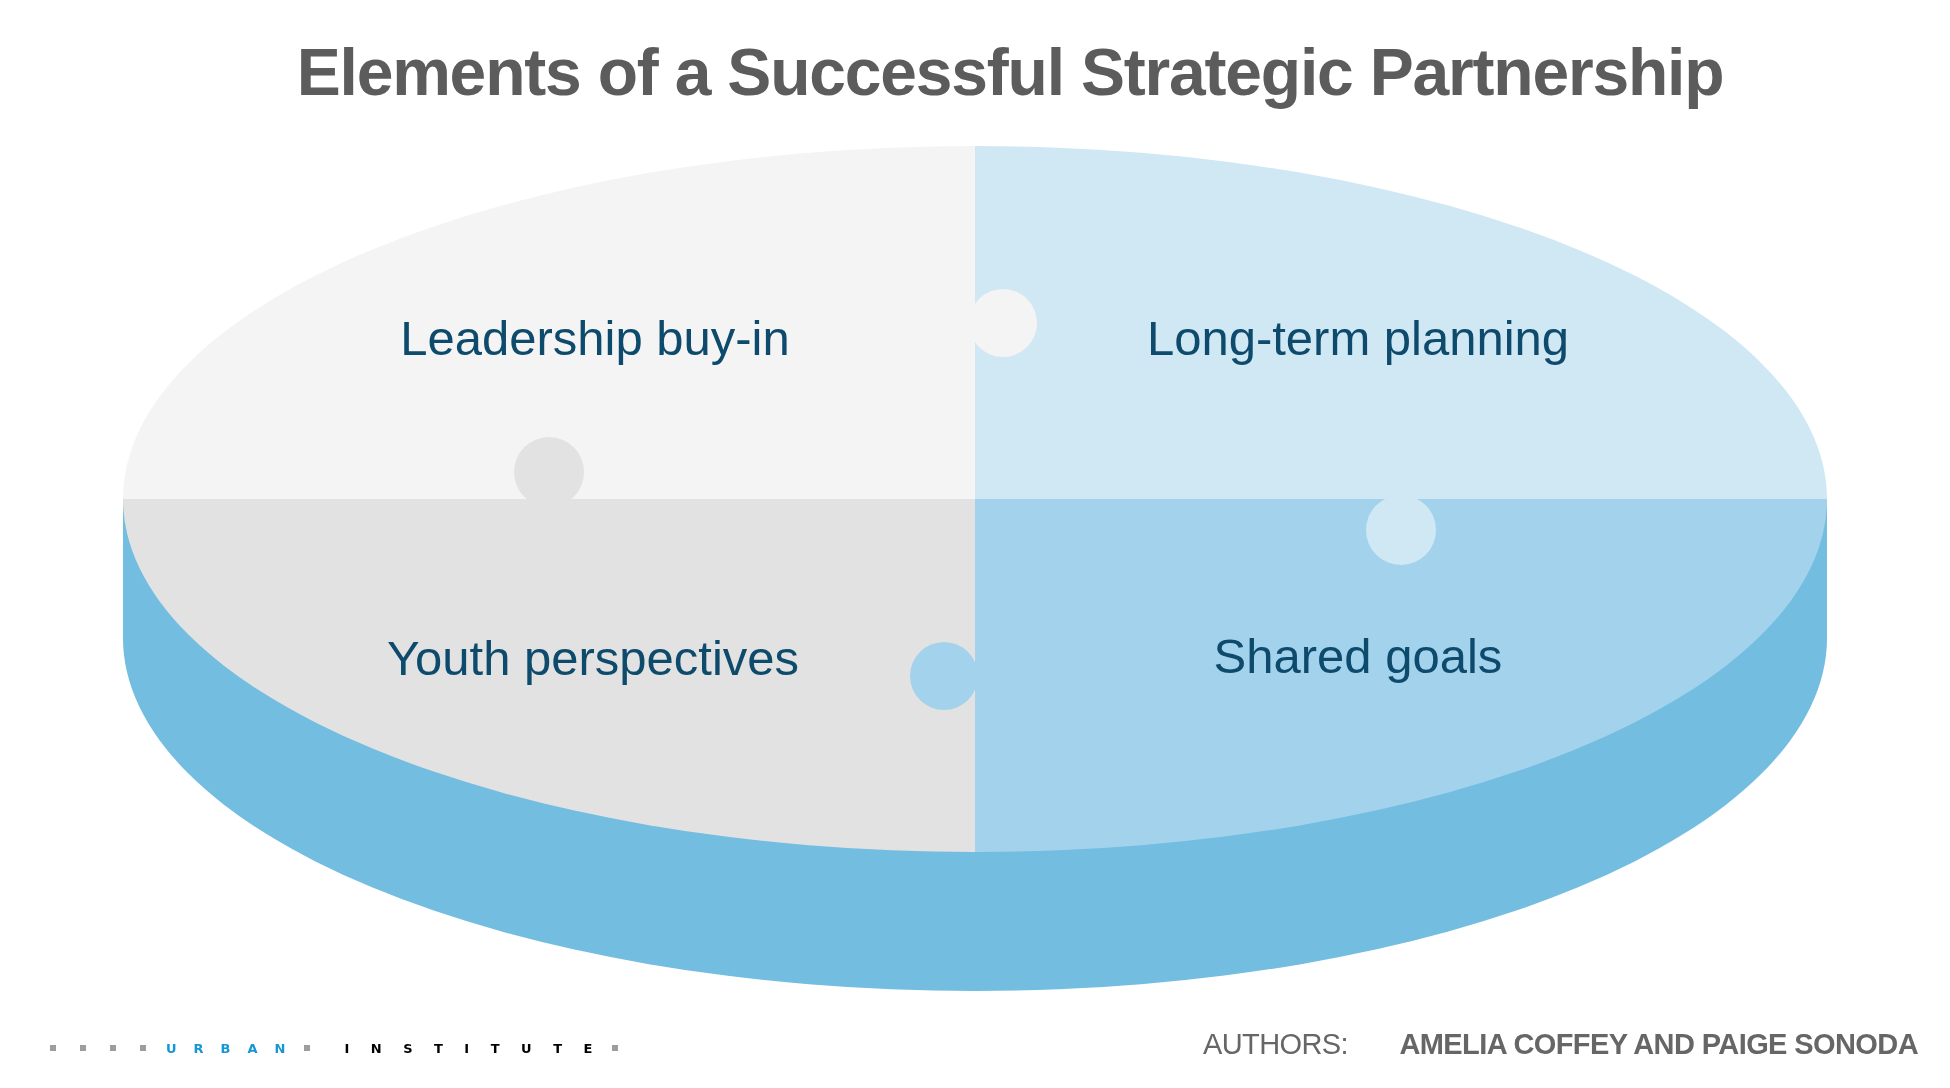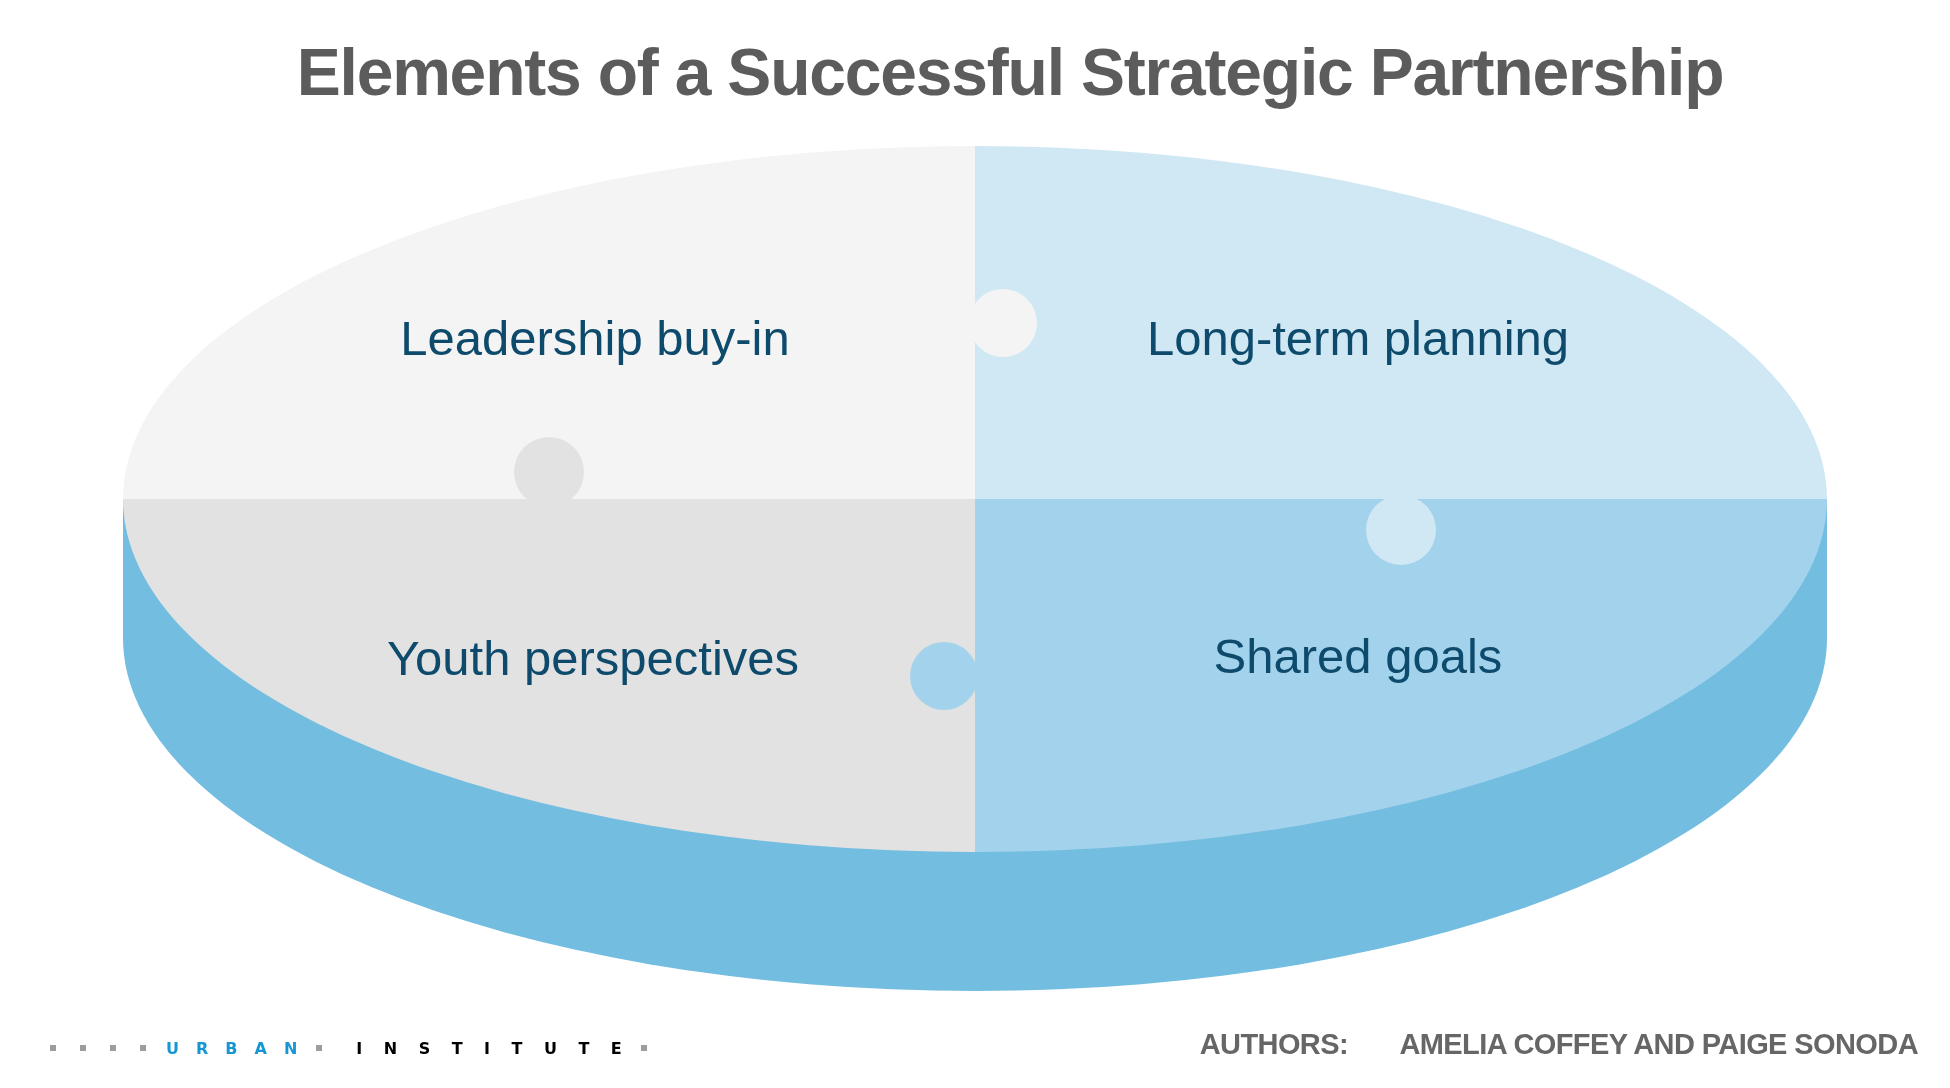--- a/index.html
+++ b/index.html
@@ -1,27 +1,27 @@
 <!DOCTYPE html>
 <html><head>
 <meta charset="utf-8">
 <style>
   html, body { margin: 0; padding: 0; background: #ffffff; }
   body { width: 1950px; height: 1088px; position: relative; overflow: hidden; font-family: "Liberation Sans", "DejaVu Sans", sans-serif; }
   .title { position: absolute; left: 0; top: 34px; width: 2020px; text-align: center; font-size: 66px; font-weight: bold; color: #5c5c5c; letter-spacing: -1.2px; margin: 0; }
   svg.diagram { position: absolute; left: 0; top: 0; }
   .quad-label { font-family: "Liberation Sans", "DejaVu Sans", sans-serif; font-size: 49px; fill: #0d4a6b; }
-  .footer-logo { position: absolute; left: 50px; top: 1036px; height: 24px; display: flex; align-items: center; font-family: "DejaVu Sans", "Liberation Sans", sans-serif; font-weight: bold; font-size: 16px; }
+  .footer-logo { position: absolute; left: 50px; top: 1036px; height: 24px; display: flex; align-items: center; font-family: "DejaVu Sans", "Liberation Sans", sans-serif; font-weight: bold; font-size: 13px; }
   .logo-dot { display: inline-block; width: 6px; height: 6px; background: #9d9d9d; margin-right: 24px; }
   .logo-dot.mid { margin: 0 14px 0 0; }
   .logo-dot.end { margin: 0 0 0 10px; }
   .logo-urban { color: #1696d2; letter-spacing: 17px; margin-right: 2px; }
   .logo-institute { color: #000000; letter-spacing: 21.5px; margin-left: 20px; margin-right: -12px; }
   .authors { position: absolute; right: 32px; top: 1028px; font-size: 29px; color: #666666; letter-spacing: -0.6px; white-space: nowrap; }
-  .authors .lbl { font-weight: bold; }
+  .authors .lbl { font-weight: normal; }
   .authors .names { font-weight: bold; margin-left: 44px; }
 </style>
 </head>
 <body>
 
 <h1 class="title">Elements of a Successful Strategic Partnership</h1>
 
 <svg class="diagram" width="1950" height="1088" viewBox="0 0 1950 1088" xmlns="http://www.w3.org/2000/svg">
   <defs>
     <clipPath id="topface">

